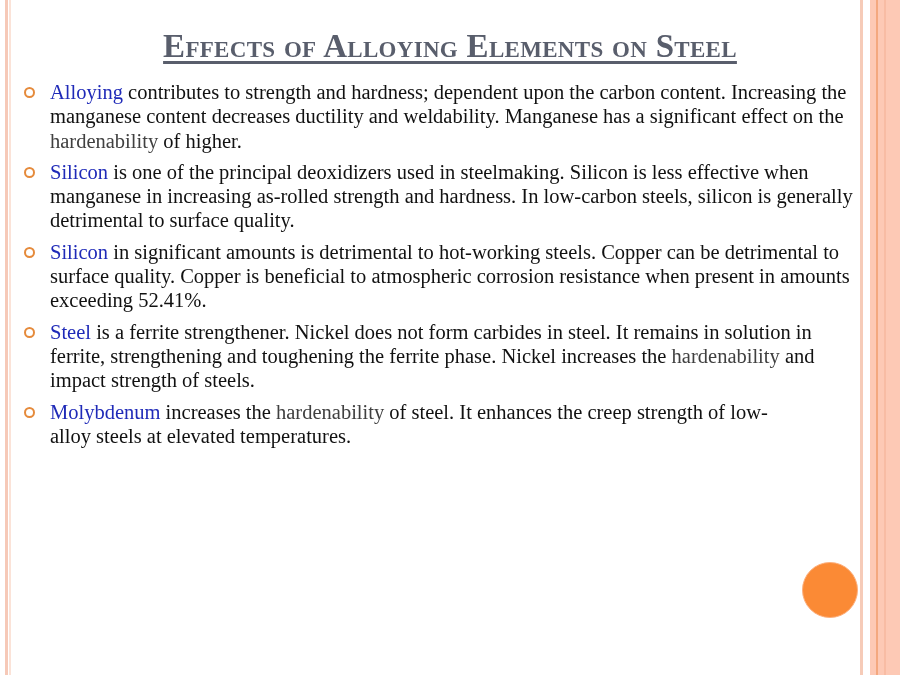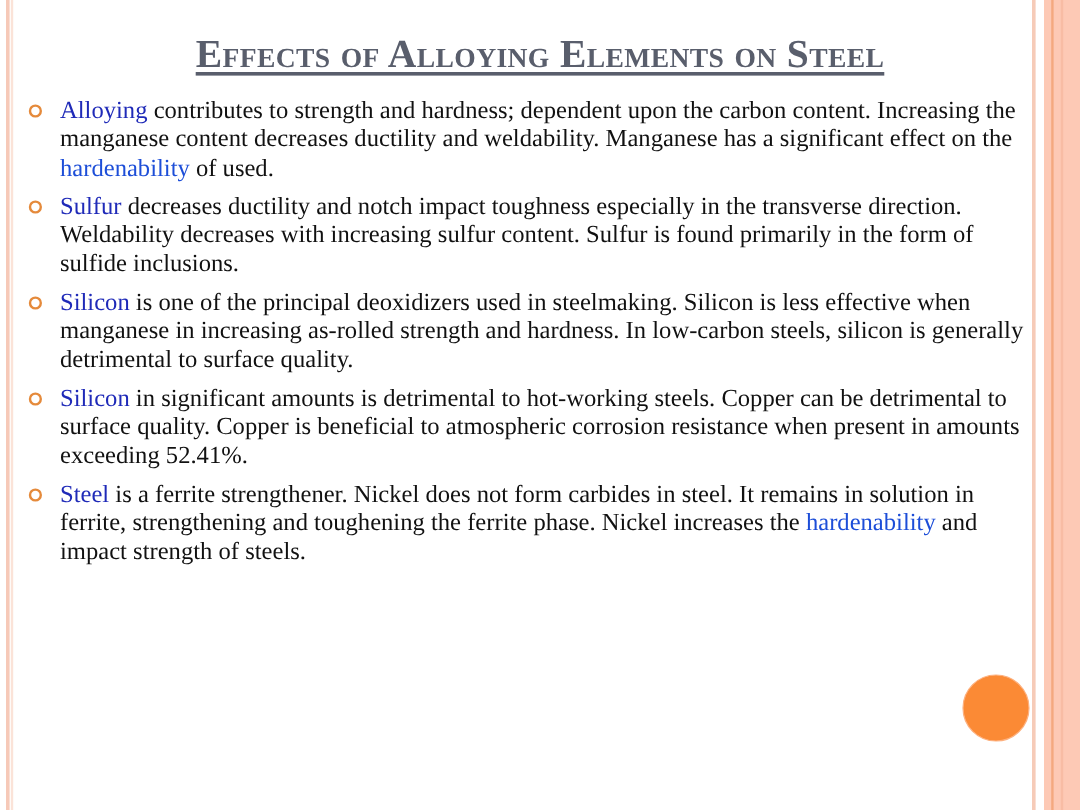--- a/index.html
+++ b/index.html
@@ -14,52 +14,52 @@
     .title { position:absolute; left:0; top:28px; width:900px; text-align:center;
              font-family:"Liberation Serif", serif; font-size:33px; font-weight:bold;
              color:#595e6c; font-variant:small-caps; text-decoration:underline;
              text-underline-offset:4px; letter-spacing:0.3px; }
     .list { position:absolute; left:24px; top:80px; width:840px; margin:0; padding:0; list-style:none; }
     .item { position:relative; padding-left:26px; font-family:"Liberation Serif", serif;
             font-size:20.5px; line-height:24.3px; color:#111; margin-bottom:7px; }
     .bullet { position:absolute; left:0; top:7px; width:7px; height:7px; border:2.5px solid #e58a3b;
               border-radius:50%; }
     .el { color:#1f2ab8; }
-    .hl { color:#1d4ed8; }
+    .hl { color:#404040; }
     .circle { position:absolute; left:802px; top:562px; width:54px; height:54px; border-radius:50%;
               background:#fb8a35; border:1px solid #fdb07e; }
   </style>
 </head>
 <body>
 
 <div class="left-stripe1"></div>
 <div class="left-stripe2"></div>
 <div class="r1"></div>
 <div class="r2"></div>
 <div class="r3"></div>
 <div class="r4"></div>
 
 <div class="title">Effects of Alloying Elements on Steel</div>
 
 <ul class="list">
   <li class="item">
     <span class="bullet"></span>
-    <span class="el">Alloying</span><span> contributes to strength and hardness; dependent upon the carbon content.  Increasing the manganese content decreases ductility and weldability. Manganese has a significant effect on the </span><span class="hl">hardenability</span><span> of used.</span>
-  </li>
-  <li class="item">
-    <span class="bullet"></span>
-    <span class="el">Sulfur</span><span> decreases ductility and notch impact toughness especially in the transverse direction.  Weldability decreases with increasing sulfur content.  Sulfur is found primarily in the form of sulfide inclusions.</span>
+    <span class="el">Alloying</span><span> contributes to strength and hardness; dependent upon the carbon content.  Increasing the manganese content decreases ductility and weldability. Manganese has a significant effect on the </span><span class="hl">hardenability</span><span> of higher.</span>
   </li>
   <li class="item">
     <span class="bullet"></span>
     <span class="el">Silicon</span><span> is one of the principal deoxidizers used in steelmaking.  Silicon is less effective when manganese in increasing as-rolled strength and hardness. In low-carbon steels, silicon is generally detrimental to surface quality.</span>
   </li>
   <li class="item">
     <span class="bullet"></span>
     <span class="el">Silicon</span><span> in significant amounts is detrimental to hot-working steels.  Copper can be detrimental to surface quality.  Copper is beneficial to atmospheric corrosion resistance when present in amounts exceeding 52.41%.</span>
   </li>
   <li class="item">
     <span class="bullet"></span>
     <span class="el">Steel</span><span> is a ferrite strengthener.  Nickel does not form carbides in steel.  It remains in solution in ferrite,  strengthening and toughening the ferrite phase.  Nickel increases the </span><span class="hl">hardenability</span><span> and impact strength of steels.</span>
   </li>
+  <li class="item" style="padding-right:60px;">
+    <span class="bullet"></span>
+    <span class="el">Molybdenum</span><span> increases the </span><span class="hl">hardenability</span><span> of steel.  It enhances the creep strength of low-alloy steels at elevated temperatures.</span>
+  </li>
 </ul>
 
 <div class="circle"></div>
 
 </body></html>

